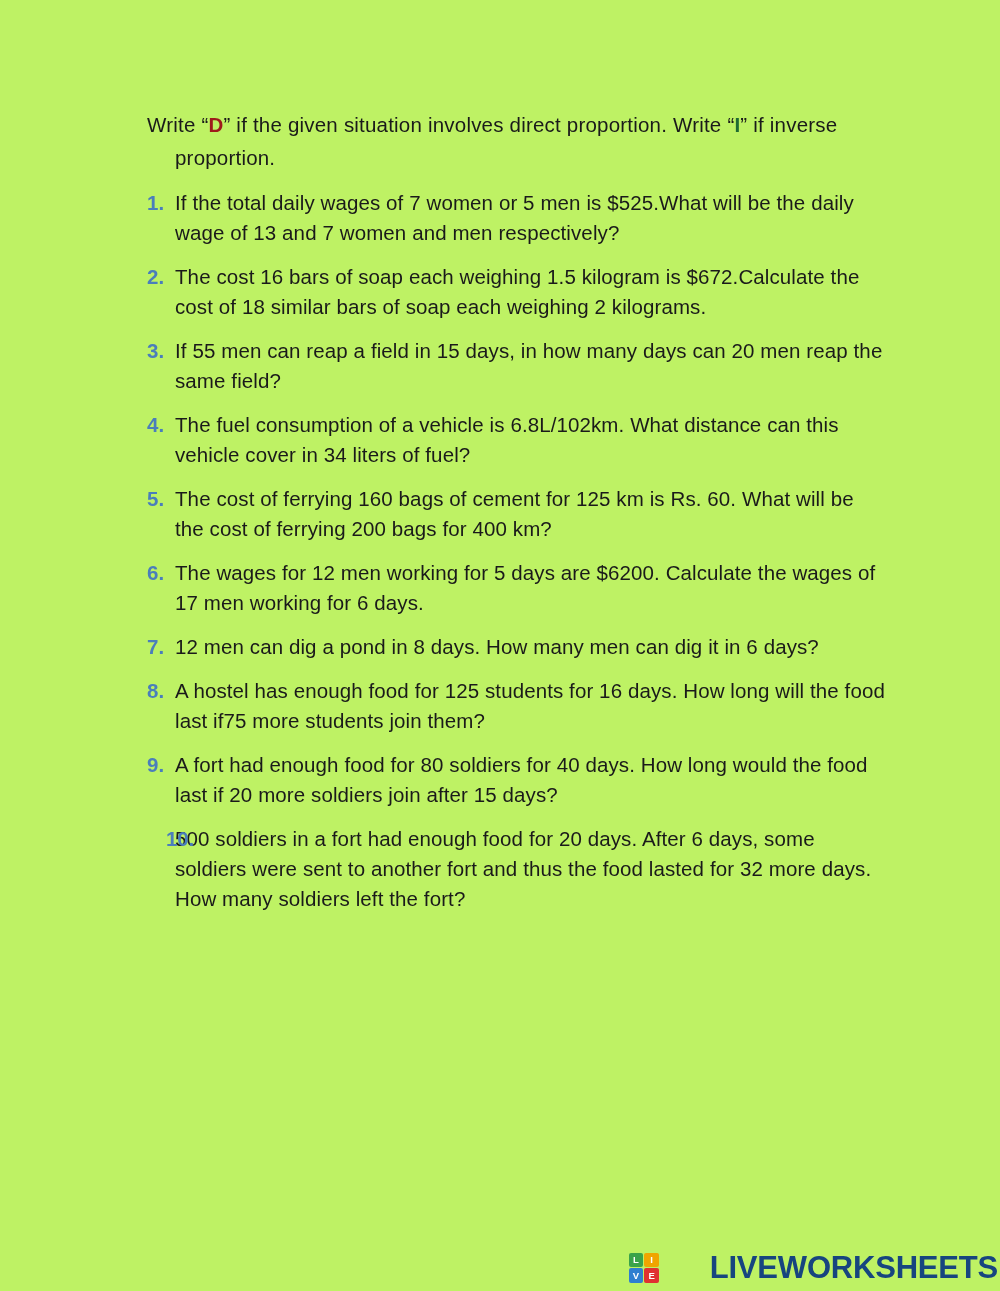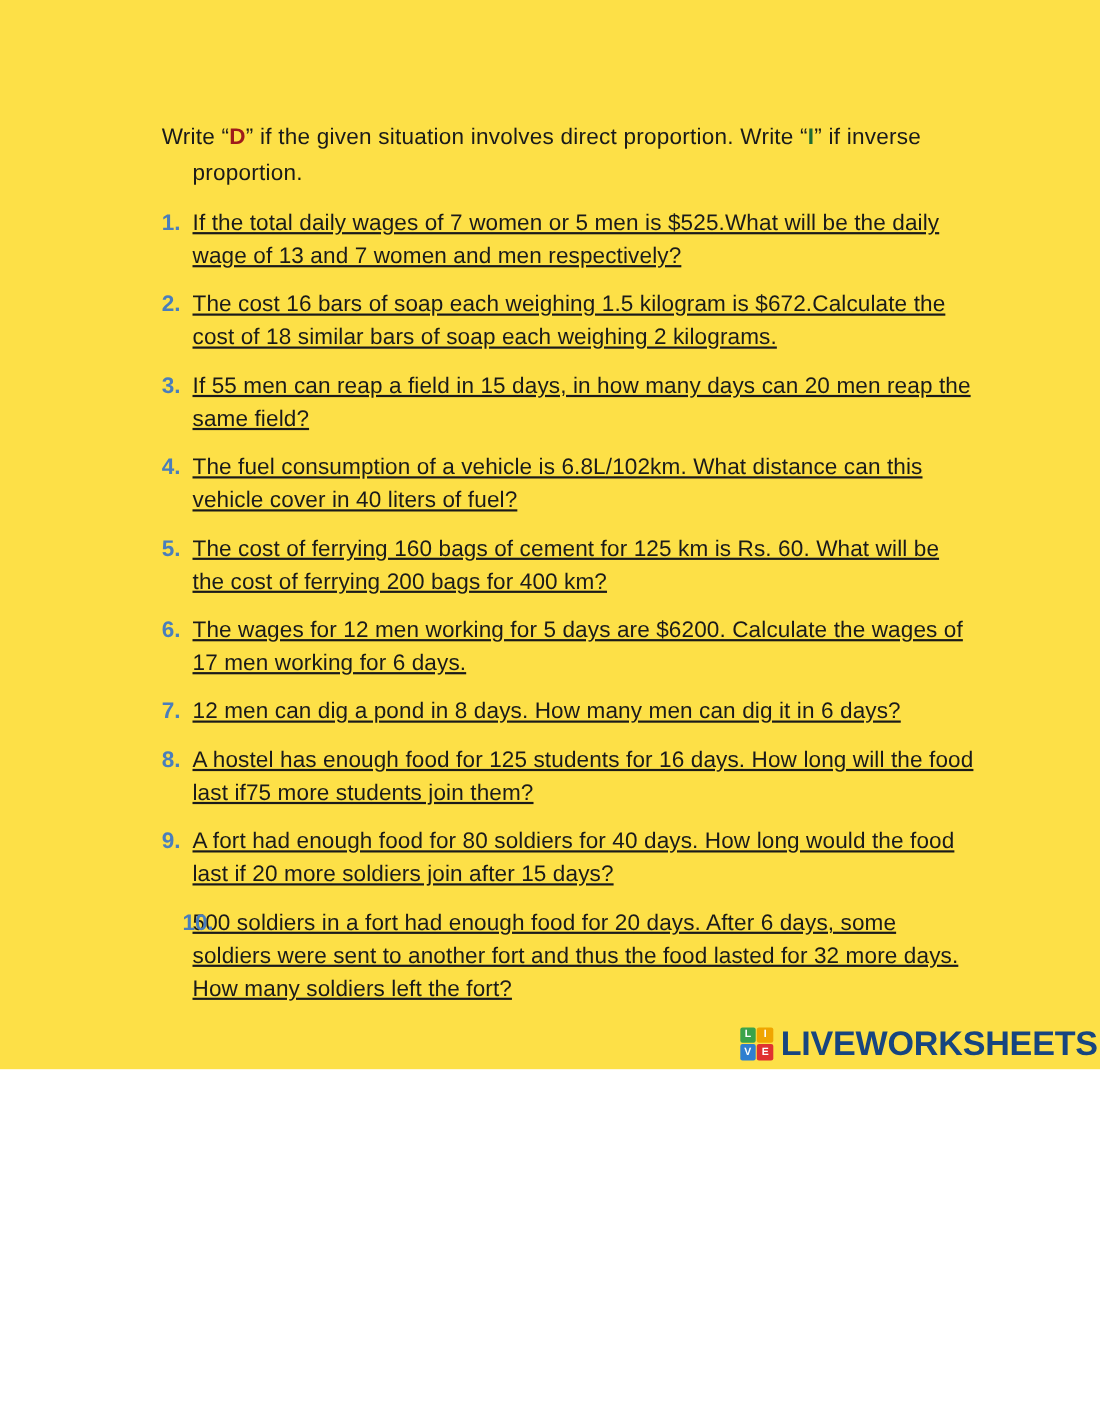--- a/index.html
+++ b/index.html
@@ -15,22 +15,22 @@
     color: #161616;
     position: relative;
     overflow: hidden;
   }
 
   .page {
     position: absolute;
     left: 0;
     top: 0;
     width: 1000px;
-    height: 972px;
-    background: #fde047;
+    height: 1291px;
+    background: #bef264;
   }
 
   .content {
     position: absolute;
     left: 147px;
     top: 108px;
     width: 740px;
   }
 
   
@@ -76,21 +76,20 @@
     left: 0;
     top: 0;
     color: #4a7ebb;
     font-weight: 700;
     font-size: 20.5px;
     line-height: 30px;
     white-space: nowrap;
   }
   .qtext {
     display: block;
-    text-decoration: underline;
   }
   
   .qitem.wide .qnum {
     letter-spacing: -0.01em;
     margin-left: 19px;
   }
 
   
   .footer-logo {
     position: absolute;
@@ -125,20 +124,21 @@
   .tile-e { background: #e03131; }
 
   .logo-word {
     font-size: 31px;
     font-weight: 700;
     color: #17457f;
     letter-spacing: -0.2px;
     font-family: "Liberation Sans", sans-serif;
     line-height: 1;
     white-space: nowrap;
+    margin-left: 44px;
   }
 </style>
 </head>
 <body>
 
 <div class="page">
 
   <div class="content">
 
     <p class="instruction"><span>Write “</span><span class="hl-d">D</span><span>” if the given situation involves direct proportion. Write “</span><span class="hl-i">I</span><span>” if inverse proportion.</span></p>
@@ -155,21 +155,21 @@
         <span class="qtext">The cost 16 bars of soap each weighing 1.5 kilogram is $672.Calculate the cost of 18 similar bars of soap each weighing 2 kilograms.</span>
       </li>
 
       <li class="qitem">
         <span class="qnum">3.</span>
         <span class="qtext">If 55 men can reap a field in 15 days, in how many days can 20 men reap the same field?</span>
       </li>
 
       <li class="qitem">
         <span class="qnum">4.</span>
-        <span class="qtext">The fuel consumption of a vehicle is 6.8L/102km. What distance can this vehicle cover in 40 liters of fuel?</span>
+        <span class="qtext">The fuel consumption of a vehicle is 6.8L/102km. What distance can this vehicle cover in 34 liters of fuel?</span>
       </li>
 
       <li class="qitem">
         <span class="qnum">5.</span>
         <span class="qtext">The cost of ferrying 160 bags of cement for 125 km is Rs. 60. What will be the cost of ferrying 200 bags for 400 km?</span>
       </li>
 
       <li class="qitem">
         <span class="qnum">6.</span>
         <span class="qtext">The wages for 12 men working for 5 days are $6200. Calculate the wages of 17 men working for 6 days.</span>

